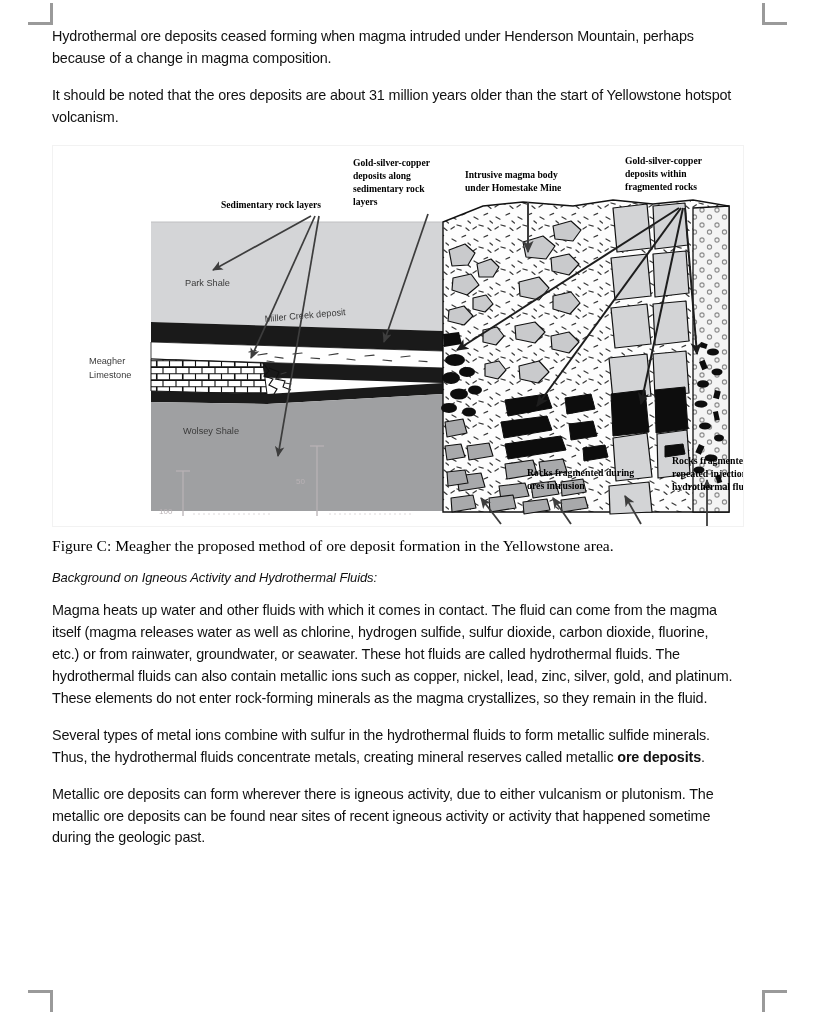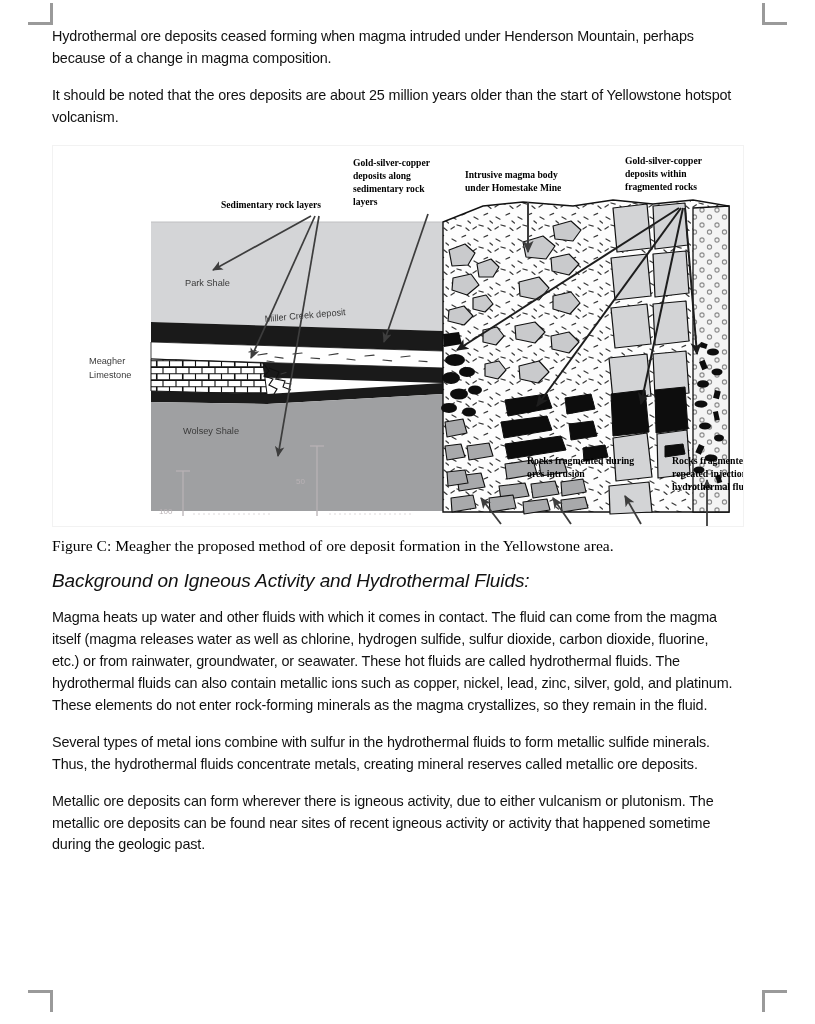--- a/index.html
+++ b/index.html
@@ -54,33 +54,33 @@
   }
 
   p.body-text {
     font-family: "Liberation Sans", sans-serif;
     font-size: 14.4px;
     line-height: 1.52;
     margin: 0 10px 15px 0;
     color: #111111;
     letter-spacing: -0.15px;
   }
-  p.body-text b { font-weight: normal; }
+  p.body-text b { font-weight: bold; }
 
   .fig-caption {
     font-family: "Liberation Serif", serif;
     font-size: 15.6px;
     line-height: 1.4;
     margin: 8px 0 14px 0;
     color: #000;
   }
   .sec-heading {
     font-family: "Liberation Sans", sans-serif;
     font-style: italic;
-    font-size: 19px;
+    font-size: 13px;
     margin: 0 0 15px 0;
     color: #111;
     letter-spacing: -0.1px;
   }
 
   
   .figure-wrap {
     position: relative;
     width: 692px;
     height: 382px;
@@ -114,21 +114,21 @@
 
 <div class="crop-mark crop-tl"></div>
 <div class="crop-mark crop-tr"></div>
 <div class="crop-mark crop-bl"></div>
 <div class="crop-mark crop-br"></div>
 
 <div class="page">
 
   <p class="body-text">Hydrothermal ore deposits ceased forming when magma intruded under Henderson Mountain, perhaps because of a change in magma composition.</p>
 
-  <p class="body-text">It should be noted that the ores deposits are about 25 million years older than the start of Yellowstone hotspot volcanism.</p>
+  <p class="body-text">It should be noted that the ores deposits are about 31 million years older than the start of Yellowstone hotspot volcanism.</p>
 
   <div class="figure-wrap">
     <svg width="690" height="380" viewBox="0 0 690 380" xmlns="http://www.w3.org/2000/svg">
       <defs>
 
         <pattern id="brickpat" width="26" height="13" patternUnits="userSpaceOnUse">
           <rect width="26" height="13" fill="#ffffff"></rect>
           <path d="M0 0.5 H26 M0 6.8 H26 M0 12.7 H26" stroke="#111" stroke-width="1.1" fill="none"></path>
           <path d="M6 0.5 V6.8 M19 0.5 V6.8 M0 6.8 V12.7 M12.5 6.8 V12.7 M25.5 6.8 V12.7" stroke="#111" stroke-width="1.1" fill="none"></path>
         </pattern>
@@ -353,21 +353,21 @@
         <path d="M257 300 L271 300"></path>
       </g>
       <text class="scalenum" x="243" y="338">50</text>
 
       <g stroke="#ded9db" stroke-width="1" stroke-dasharray="2 3" fill="none">
         <path d="M140 368 L220 368"></path>
         <path d="M276 368 L360 368"></path>
       </g>
     </svg>
 
-    <div style="position:absolute; left:474px; top:308px; width:180px;
+    <div style="position:absolute; left:474px; top:320px; width:180px;
                 font-family:'Liberation Serif',serif; font-weight:bold;
                 font-size:9.8px; line-height:1.35; color:#000;">
       <div>Rocks fragmented  during</div>
       <div>ores  intrusion</div>
     </div>
 
     <div style="position:absolute; left:619px; top:308px; width:160px;
                 font-family:'Liberation Serif',serif; font-weight:bold;
                 font-size:9.8px; line-height:1.35; color:#000;">
       <div>Rocks fragmented  by</div>

